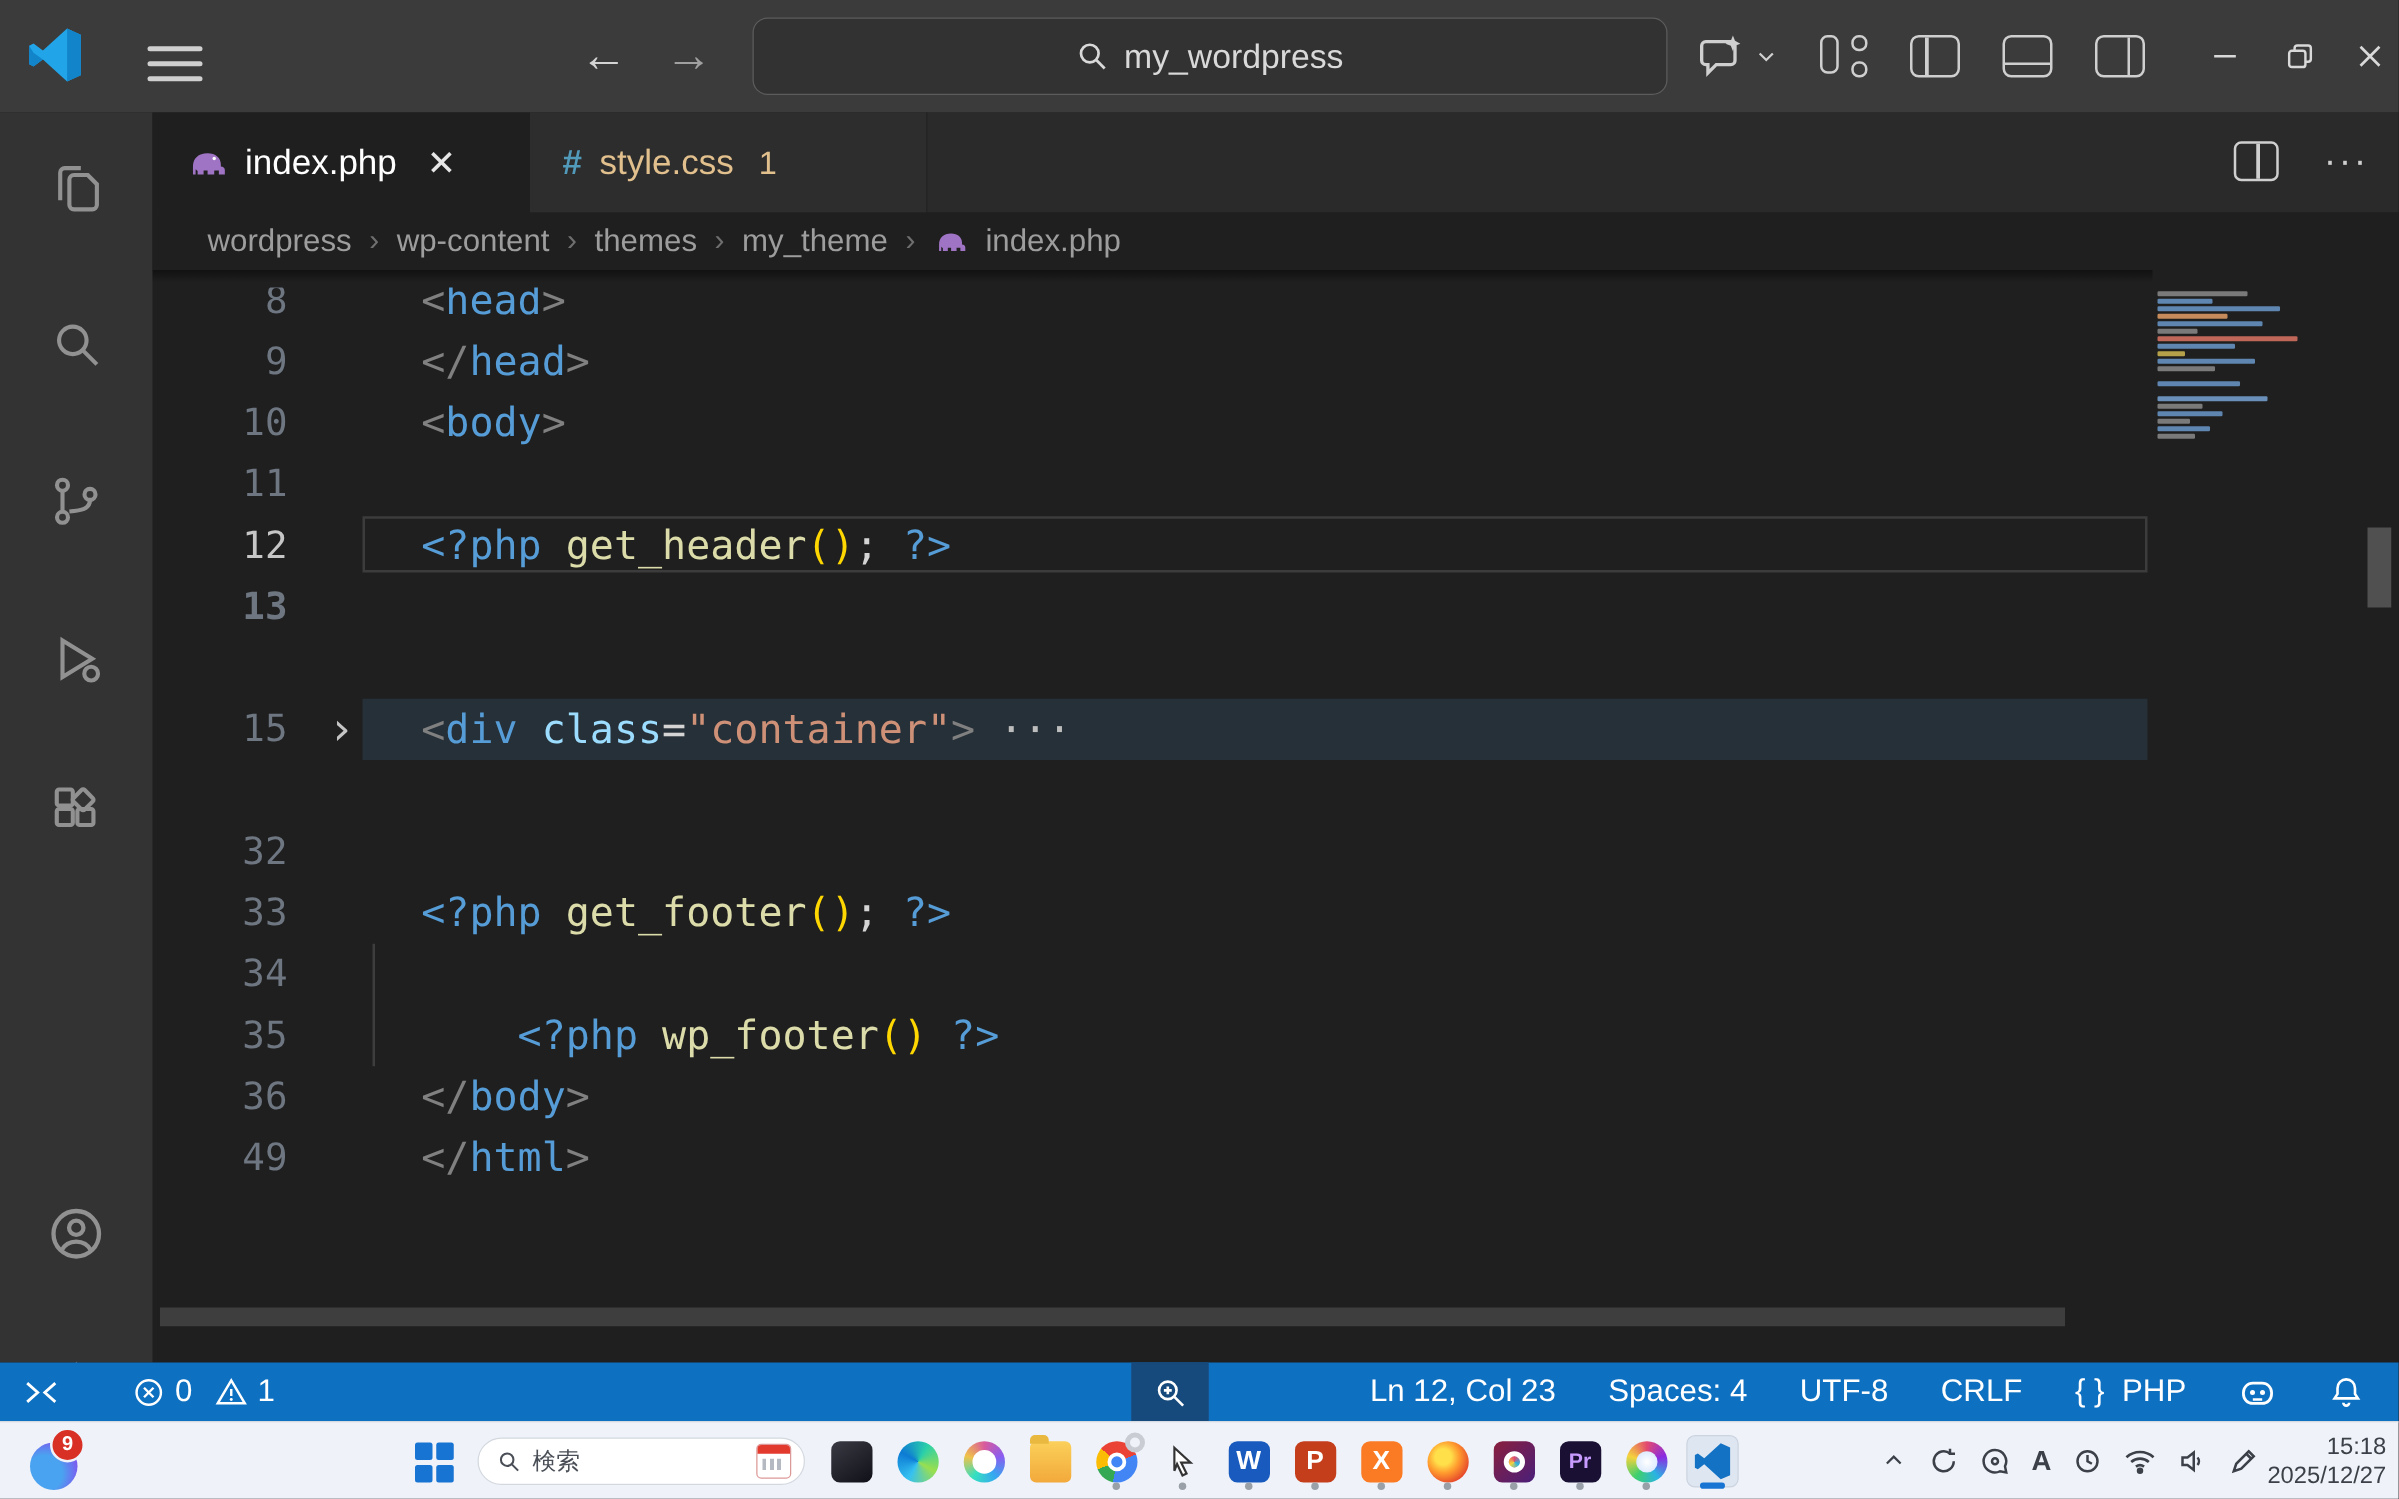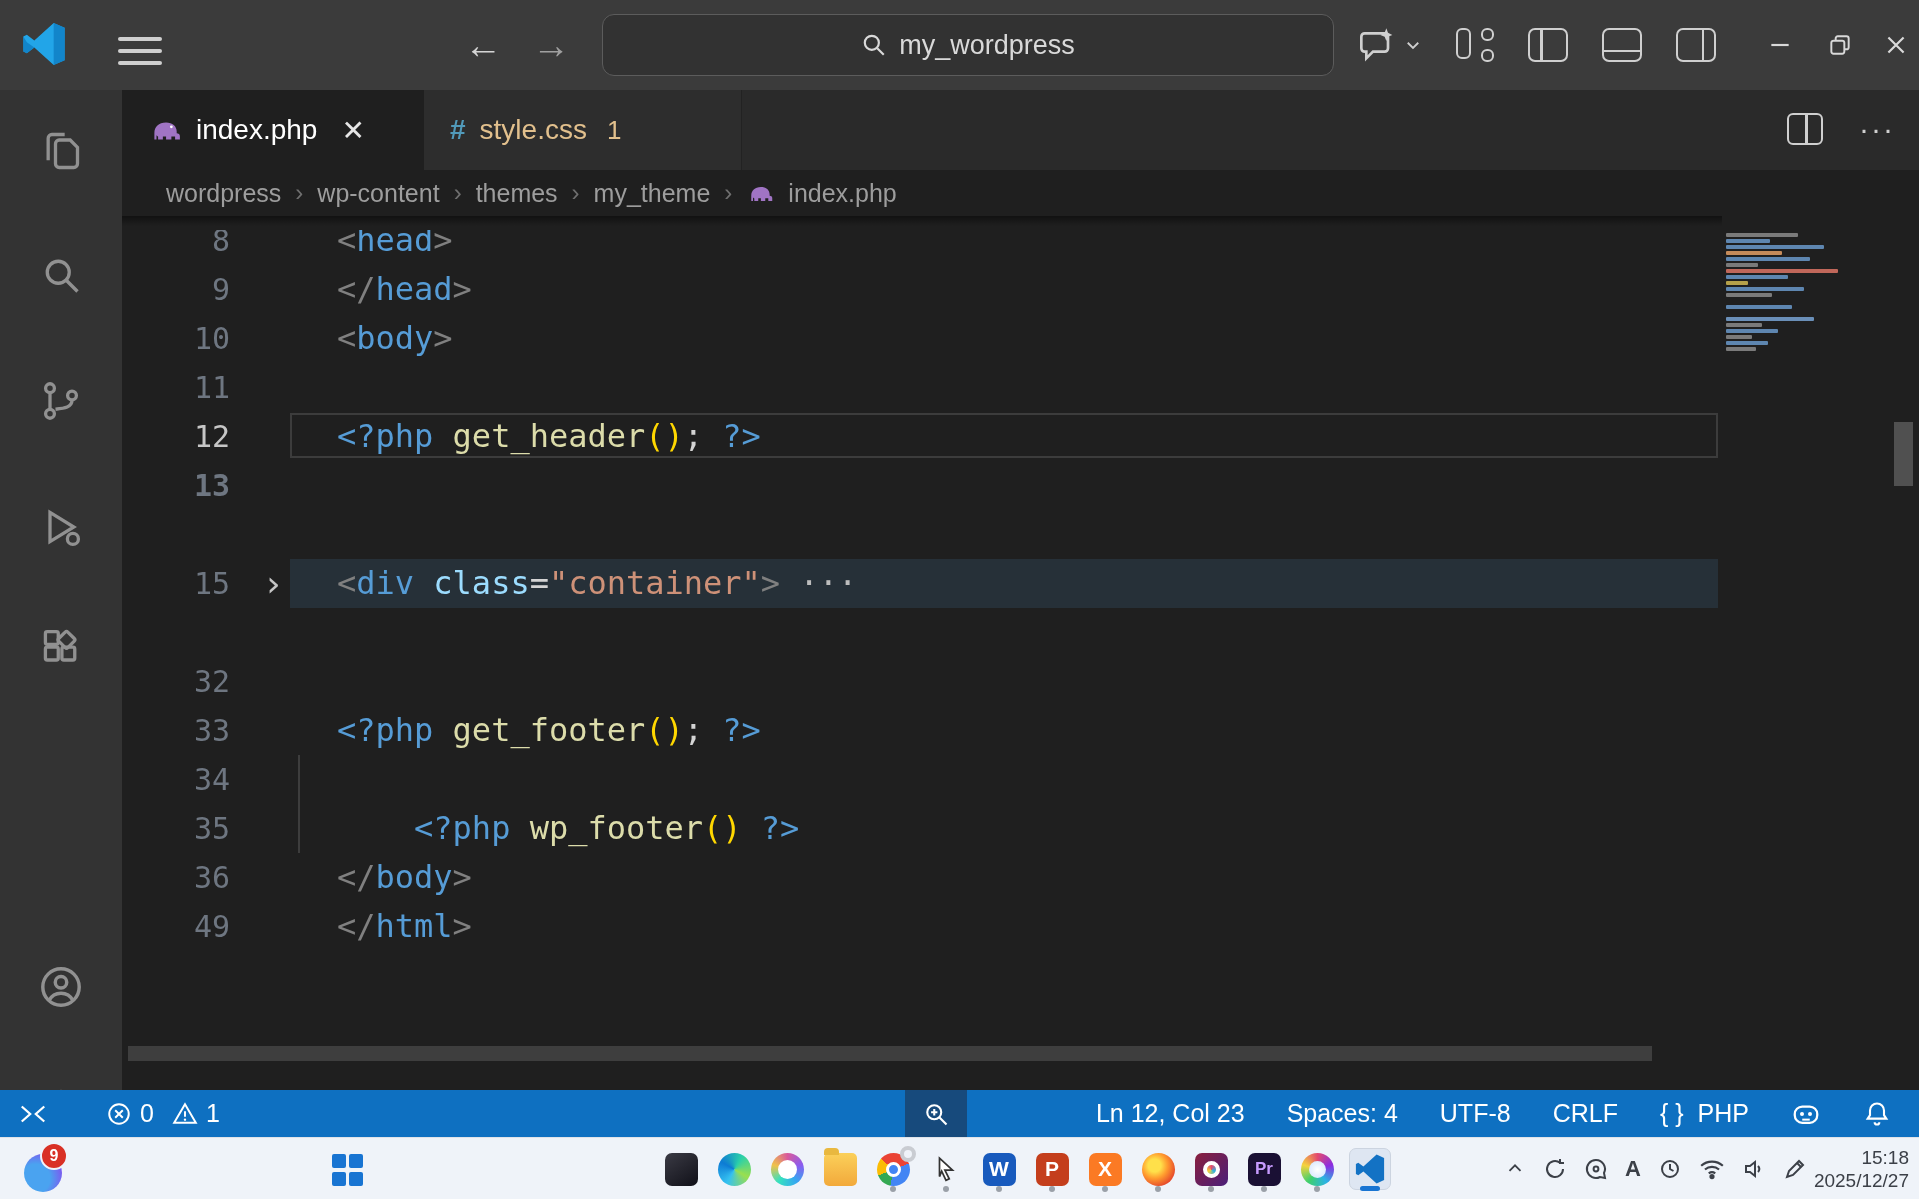--- a/index.html
+++ b/index.html
@@ -365,20 +365,29 @@
     <div id="corner-app">
       <div class="blob"></div>
       <div class="badge">9</div>
     </div>
     <div id="start">
         <i></i>
         <i></i>
         <i></i>
         <i></i>
       </div>
+    <div id="tb-search">
+      <svg width="20" height="20" viewBox="0 0 24 24">
+          <circle cx="10.5" cy="10.5" r="6" stroke="#4a4f57" stroke-width="2" fill="none"></circle>
+          <line x1="15" y1="15" x2="21" y2="21" stroke="#4a4f57" stroke-width="2"></line>
+        </svg>
+      <span>検索</span>
+      <span class="spacer"></span>
+      <span class="cal"></span>
+    </div>
     <div id="apps">
         <div class="appslot">
           <div class="ic phone"></div>
         </div>
         <div class="appslot">
           <div class="ic round edge"></div>
         </div>
         <div class="appslot">
           <div class="ic round copilot"></div>
         </div>

